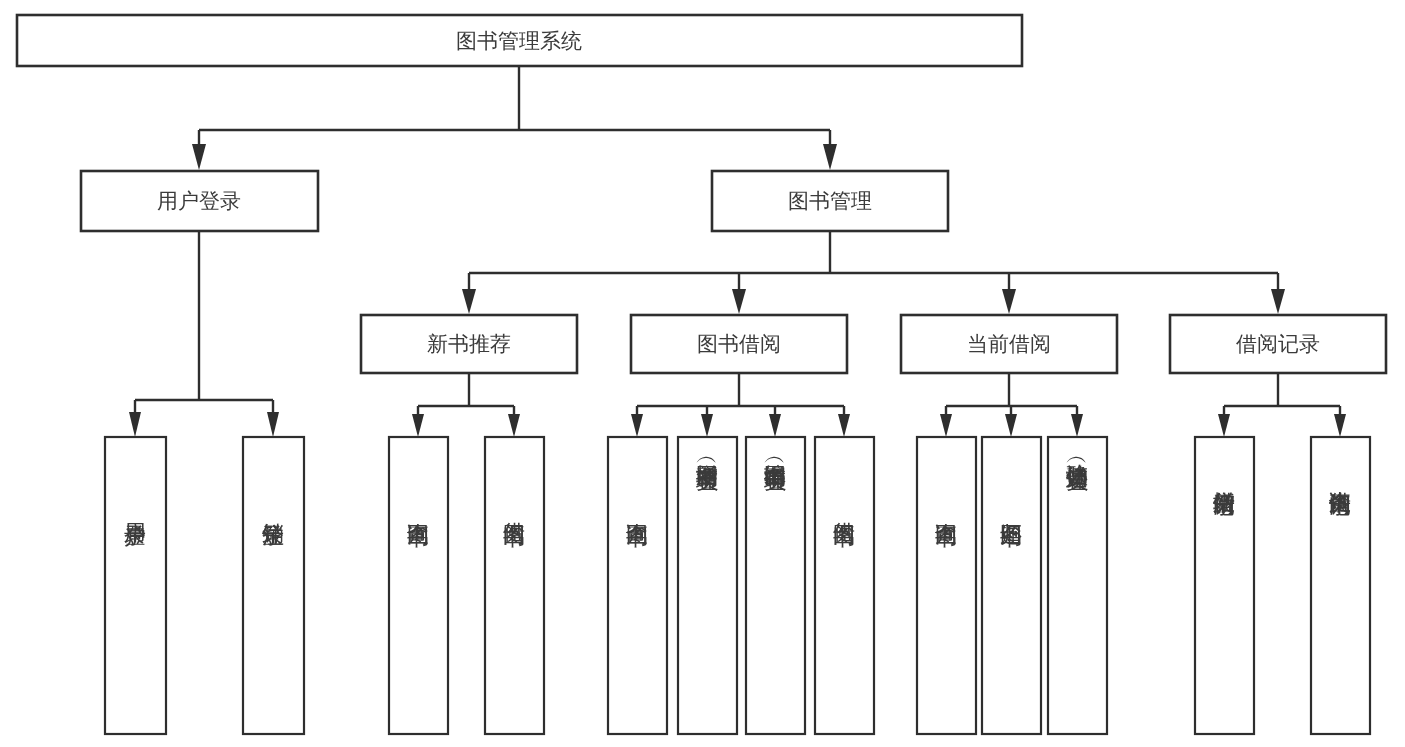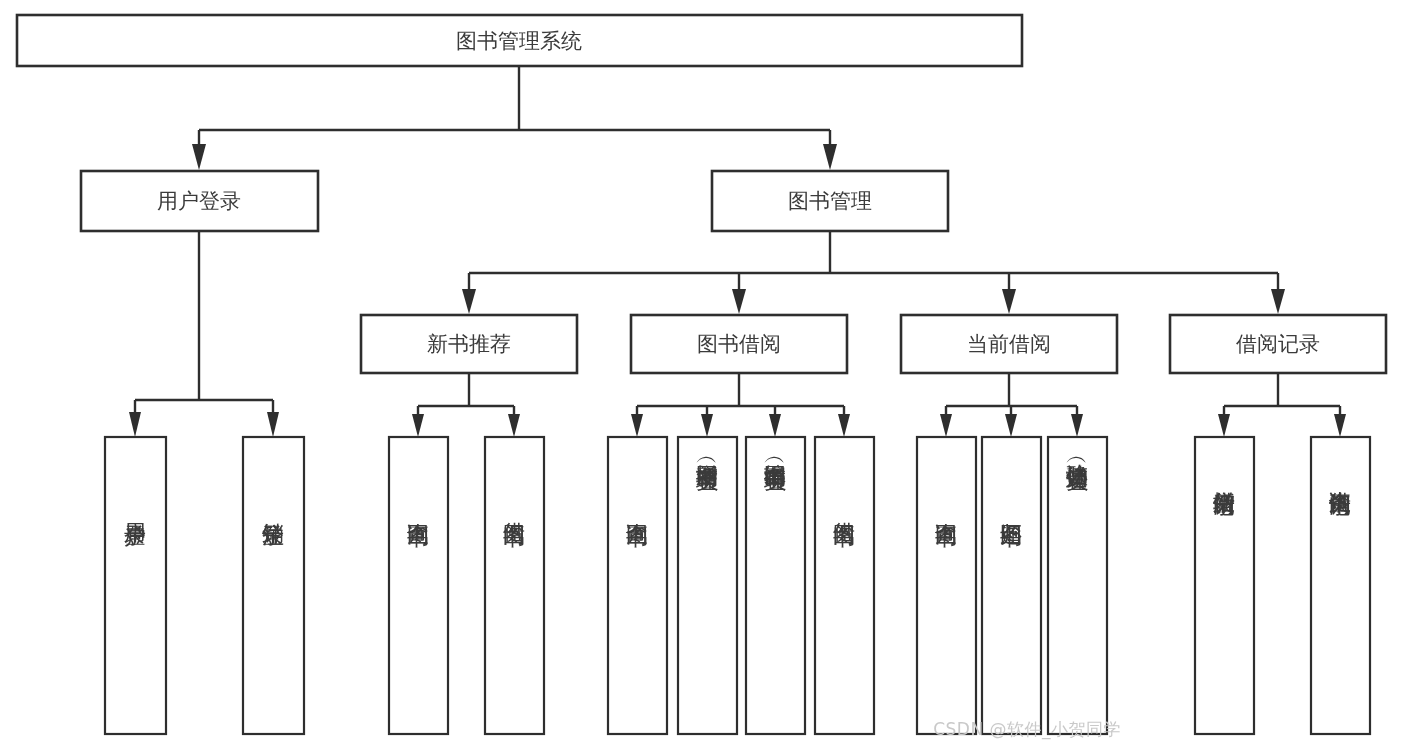--- a/index.html
+++ b/index.html
@@ -264,15 +264,14 @@
     <span class="leaf-label">确认归还（管理员）</span>
   </div>
 
   <div class="leaf-label-wrap" style="left:1195px; top:473px; width:59px; height:261px;">
     <span class="leaf-label">新增借阅记录</span>
   </div>
   <div class="leaf-label-wrap" style="left:1311px; top:473px; width:59px; height:261px;">
     <span class="leaf-label">查询借阅记录</span>
   </div>
 
-  <div class="watermark">CSDN @软件_小贺同学</div>
 
 </div>
 
 </body></html>

